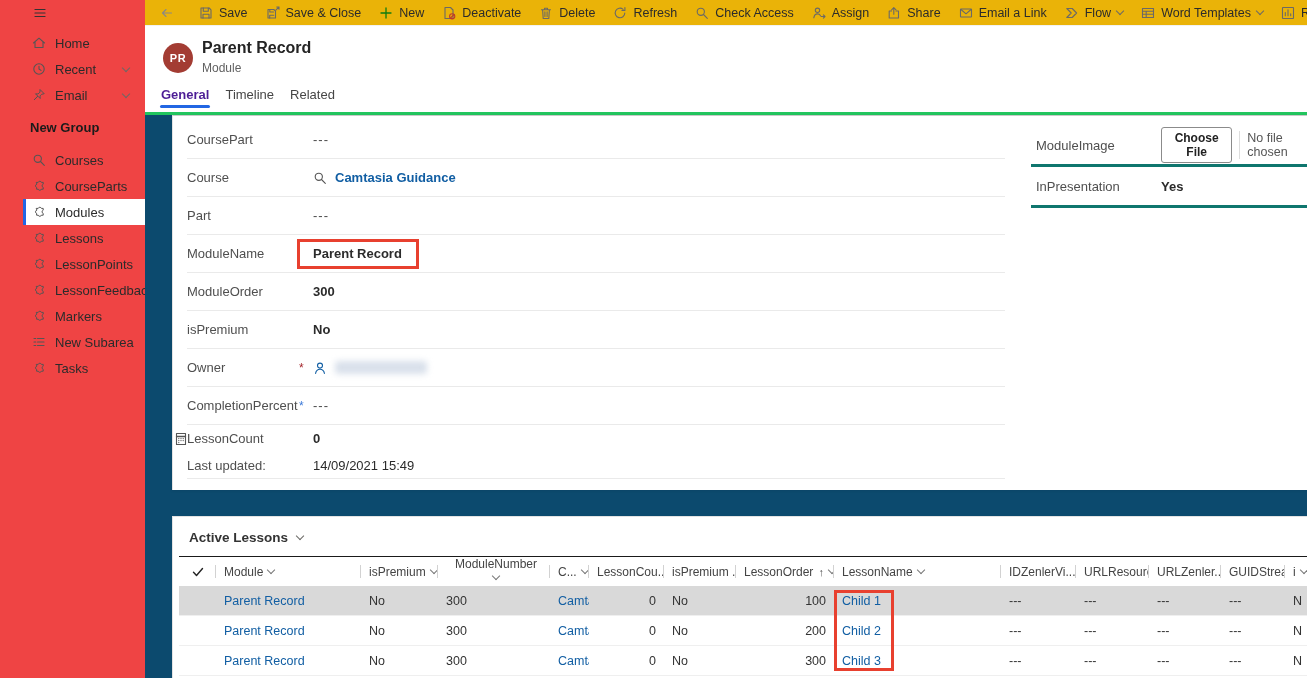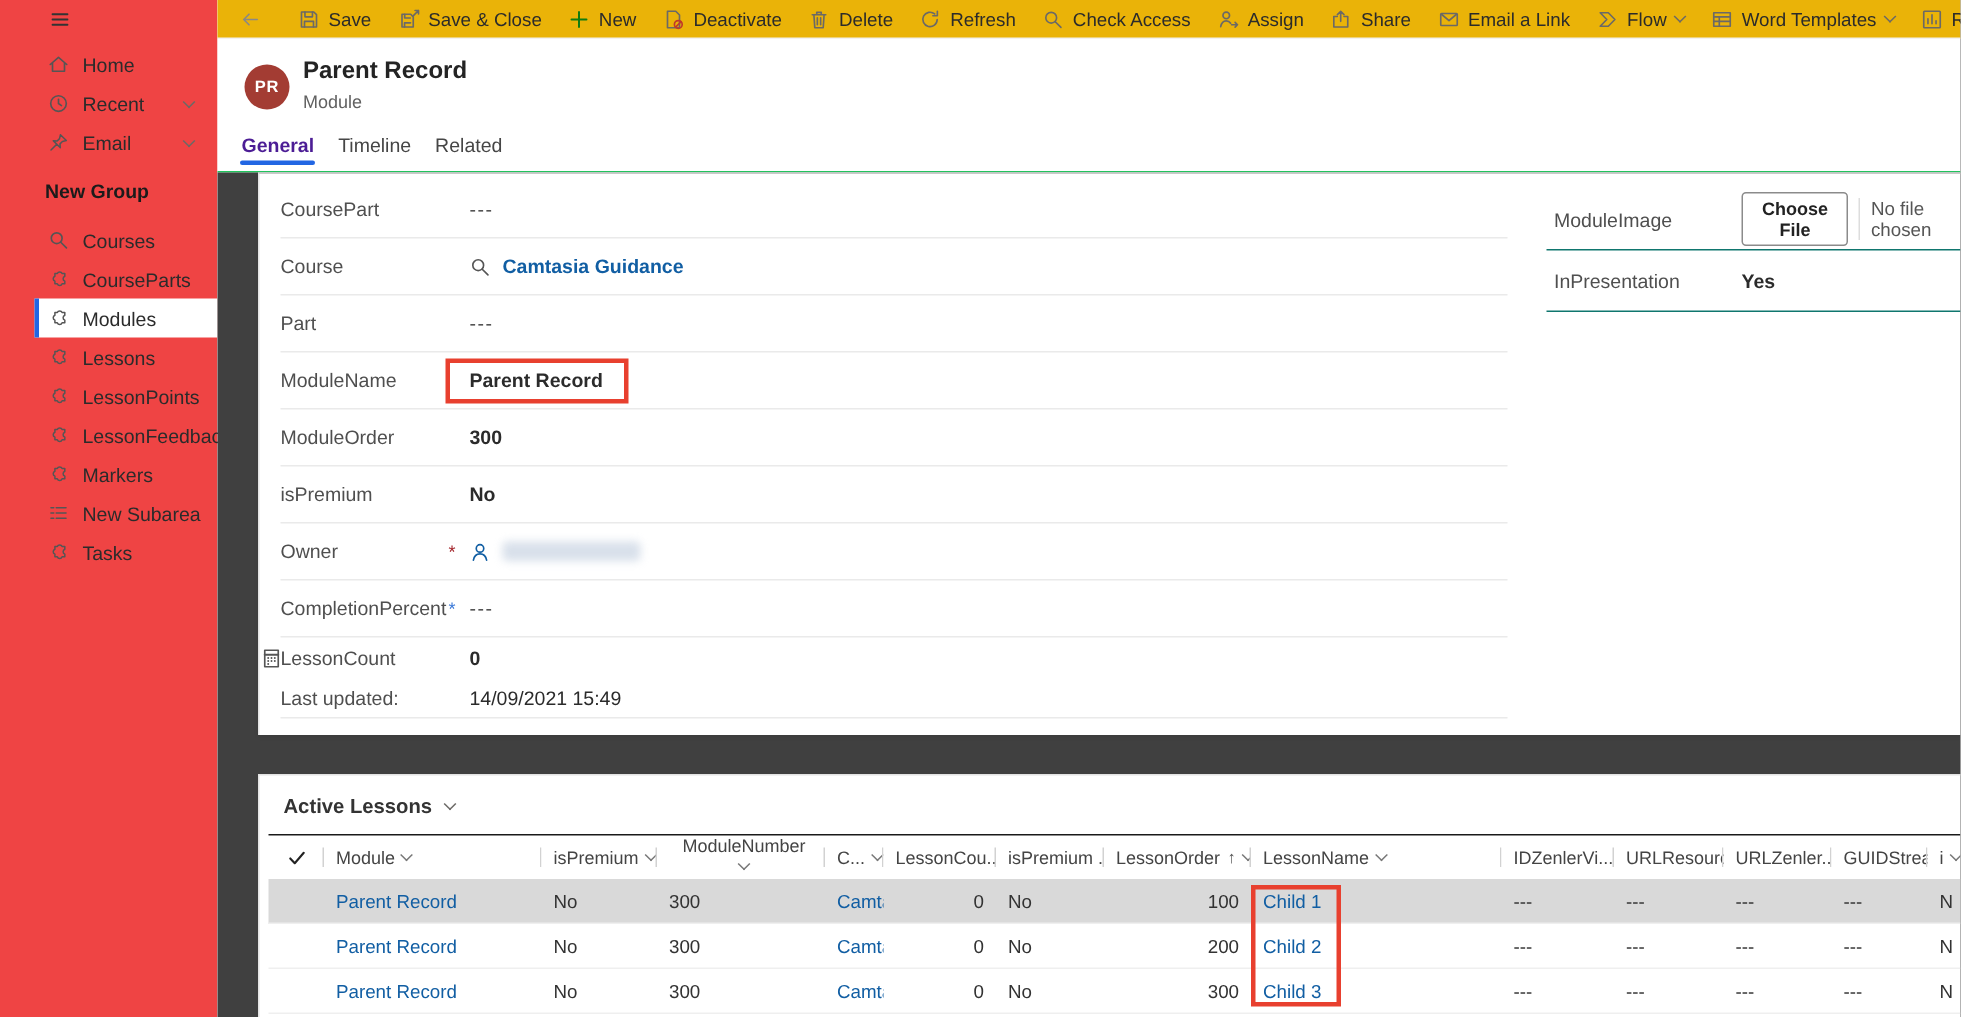--- a/index.html
+++ b/index.html
@@ -32,34 +32,34 @@
   .cmd-divider { width:1px; height:18px; background:#e1e1e1; margin:0 4px; }
   .cmd-btn { display:flex; align-items:center; gap:6px; padding:0 9px; height:24px;
     font-size:12.5px; color:#2b2b2b; cursor:pointer; white-space:nowrap; }
   .cmd-btn .icon { color:#6b6966; display:flex; }
   .cmd-btn .icon[data-name="plus-icon"] { color:var(--plus-green); }
 
   .chev { width:6px; height:6px; border-right:1.2px solid #6b6966; border-bottom:1.2px solid #6b6966;
     display:inline-block; transform:rotate(45deg); margin-top:-3px; }
 
   
-  .rec-header { height:89px; position:relative; border-bottom:1px solid #22c55e; flex:none; }
+  .rec-header { height:89px; position:relative; border-bottom:3px solid #22c55e; flex:none; }
   .avatar { position:absolute; left:18px; top:17px; width:30px; height:30px; border-radius:50%;
     background:var(--avatar-bg); color:#fff; font-size:11px; font-weight:bold;
     display:flex; align-items:center; justify-content:center; letter-spacing:.5px; }
   .rec-title { position:absolute; left:57px; top:13px; font-size:16px; font-weight:bold; color:#242424; }
   .rec-sub { position:absolute; left:57px; top:35px; font-size:12px; color:#616161; }
   .tabs { position:absolute; left:15px; bottom:0; display:flex; gap:14px; }
   .tab { font-size:13px; color:#464646; padding:0 1px 10px 1px; position:relative; cursor:pointer; }
   .tab.active { font-weight:bold; color:#4c1d95; }
   .tab.active::after { content:""; position:absolute; left:0; right:0; bottom:4px; height:3px;
     background:var(--accent); border-radius:2px; }
 
   
-  .content { position:relative; flex:1; background:#404040; }
+  .content { position:relative; flex:1; background:#0c4a6e; }
   .card { position:absolute; background:#fff; }
   .form-card { left:27px; right:0; top:0; height:375px;
     border-top:1px solid #c9c9c9; border-left:1px solid #e3e3e3; box-shadow:0 1px 3px rgba(0,0,0,.07); }
   .form-left { position:absolute; left:0; top:5px; width:836px; }
   .frow { display:flex; align-items:center; min-height:38px; border-bottom:1px solid #eaeaea;
     margin-left:14px; margin-right:4px; position:relative; font-size:13px; }
   .frow.compact { min-height:27px; }
   .frow.nosep { border-bottom:none; }
   .pre-icon { position:absolute; left:-13px; color:#555; display:flex; }
   .flabel { width:112px; color:#4f4f4f; flex:none; }
@@ -69,21 +69,21 @@
   .fvalue { color:#2b2b2b; }
   .fvalue.bold { font-weight:bold; }
   .fvalue.empty { color:#4a4a4a; letter-spacing:1px; cursor:text; }
   .lookup { display:flex; align-items:center; gap:8px; color:var(--link); font-weight:bold; cursor:pointer; }
   .lookup .icon { color:#555; display:flex; }
   .red-wrap { display:inline-block; border:3px solid var(--annotation); padding:4px 14px 5px 13px; margin-left:-16px; }
   .owner-wrap { display:flex; align-items:center; gap:8px; color:var(--link); }
   .blob { width:92px; height:13px; border-radius:3px; background:#b9c7da; filter:blur(3px); opacity:.55; }
 
   .form-right { position:absolute; left:858px; top:10px; right:0; }
-  .rrow { display:flex; align-items:center; min-height:41px; border-bottom:1px solid #0f766e;
+  .rrow { display:flex; align-items:center; min-height:41px; border-bottom:3px solid #0f766e;
     padding-left:5px; font-size:13px; }
   .rlabel { width:125px; color:#4f4f4f; flex:none; }
   .file-btn { border:1px solid #8b8b8b; border-radius:3px; background:#fff; padding:3px 9px;
     font-size:12px; font-weight:bold; color:#222; font-family:"Liberation Sans",sans-serif; cursor:pointer; }
   .file-note { color:#555; margin-left:7px; font-size:12.5px; border-left:1px solid #ddd; padding-left:7px; }
 
   
   .grid-card { left:27px; right:0; top:401px; height:162px; overflow:hidden;
     border-left:1px solid #e3e3e3; border-top:1px solid #e3e3e3; }
   .grid-title { display:flex; align-items:center; gap:9px; padding:13px 0 11px 16px;

